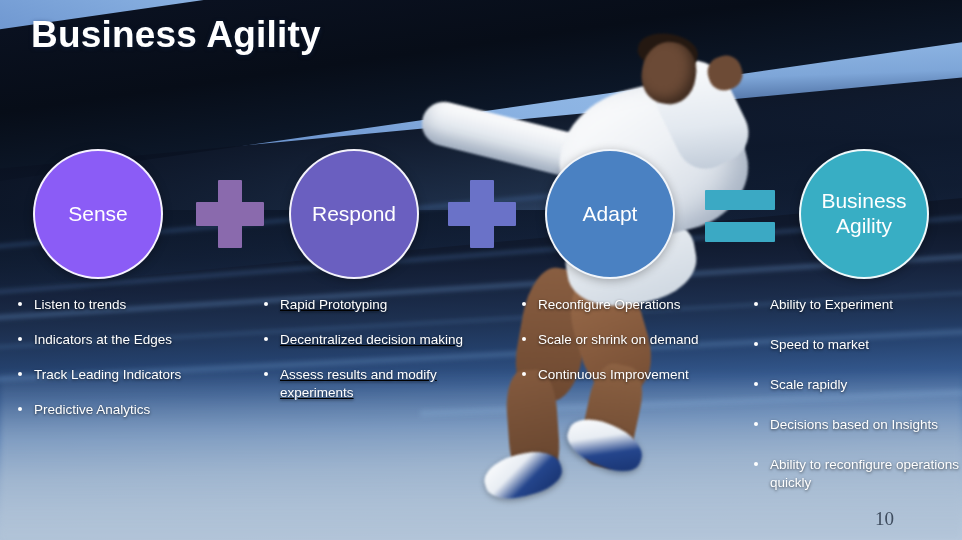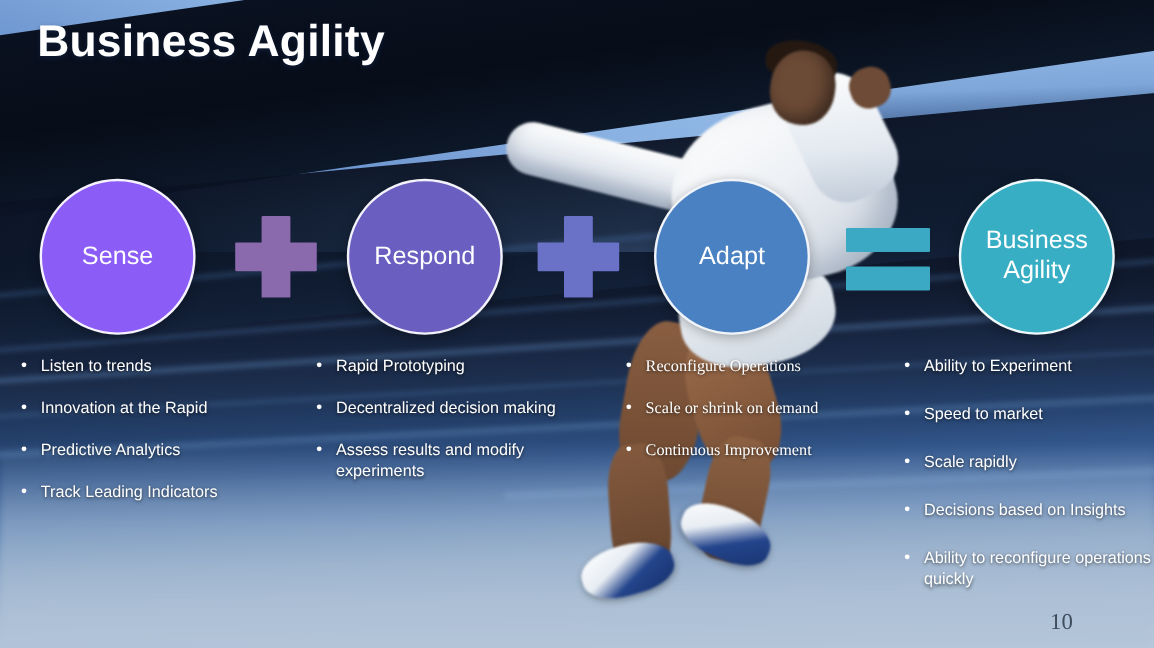--- a/index.html
+++ b/index.html
@@ -195,22 +195,22 @@
     content:""; position:absolute; left:0; width:70px; height:20px;
     background:currentColor; border-radius:1px;
   }
   .op-eq::before { top:2px; }
   .op-eq::after  { top:34px; }
 
   
   .cols { position:absolute; left:0; top:296px; width:850px; height:220px; }
   .col { position:absolute; top:0; }
   .col-1 { left:12px;  width:240px; }
-  .col-2 { left:258px; width:250px; }
-  .col-3 { left:516px; width:230px;font-family:Liberation Serif, serif; }
+  .col-2 { left:258px; width:250px;text-decoration:underline; }
+  .col-3 { left:516px; width:230px; }
   .col-4 { left:748px; width:214px; }
 
   .bullet {
     position:relative;
     padding-left:22px;
     margin-bottom:17px;
     color:#ffffff;
     font-size:13.5px;
     line-height:1.34;
     text-shadow:0 1px 3px rgba(0,0,0,.65);
@@ -282,23 +282,23 @@
   </div>
 
   <div class="op op-plus plus1"></div>
   <div class="op op-plus plus2"></div>
   <div class="op op-eq"></div>
 
   <div class="cols">
 
     <div class="col col-1">
       <div class="bullet">Listen to trends</div>
-      <div class="bullet">Innovation at the Rapid</div>
+      <div class="bullet">Indicators at the Edges</div>
+      <div class="bullet">Track Leading Indicators</div>
       <div class="bullet">Predictive Analytics</div>
-      <div class="bullet">Track Leading Indicators</div>
     </div>
 
     <div class="col col-2">
       <div class="bullet">Rapid Prototyping</div>
       <div class="bullet">Decentralized decision making</div>
       <div class="bullet">Assess results and modify experiments</div>
     </div>
 
     <div class="col col-3">
       <div class="bullet">Reconfigure Operations</div>

